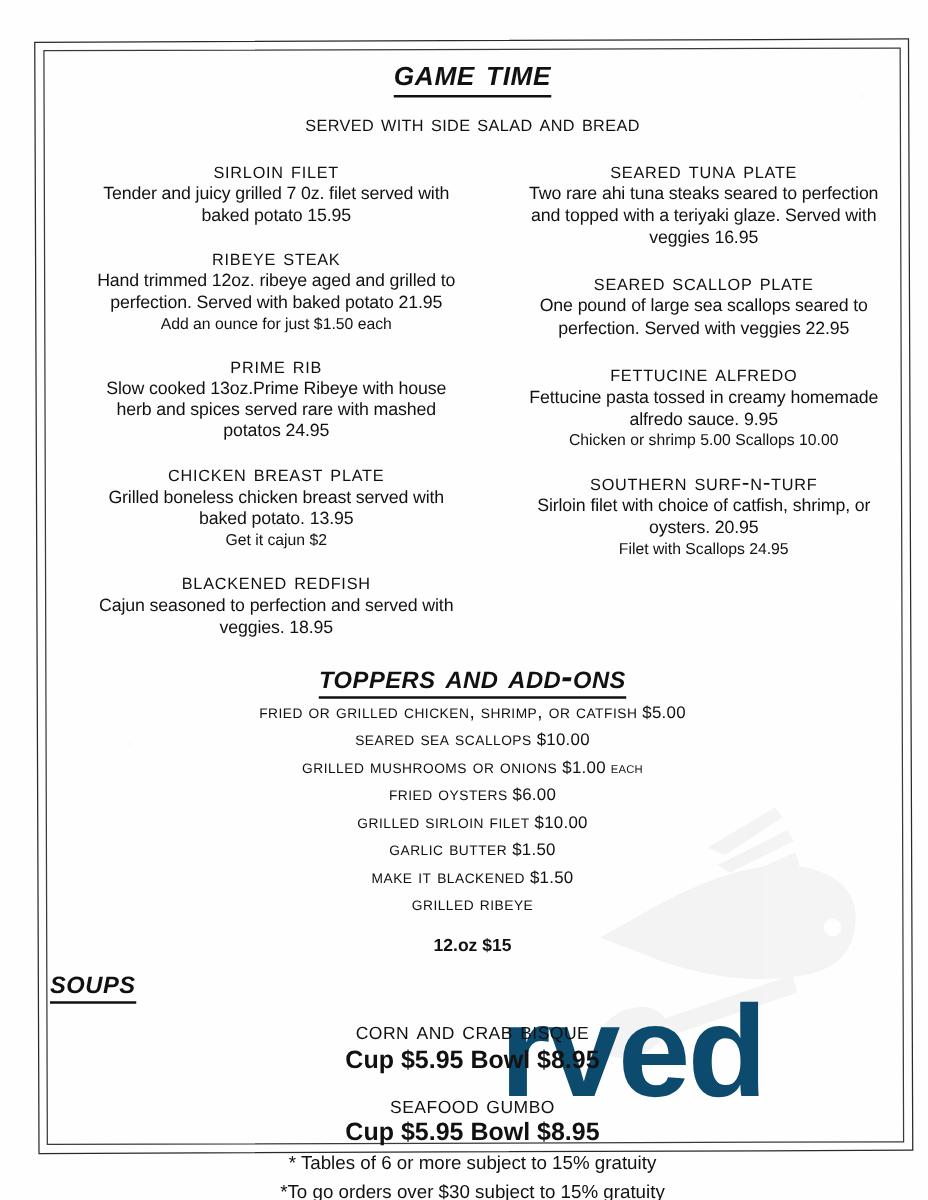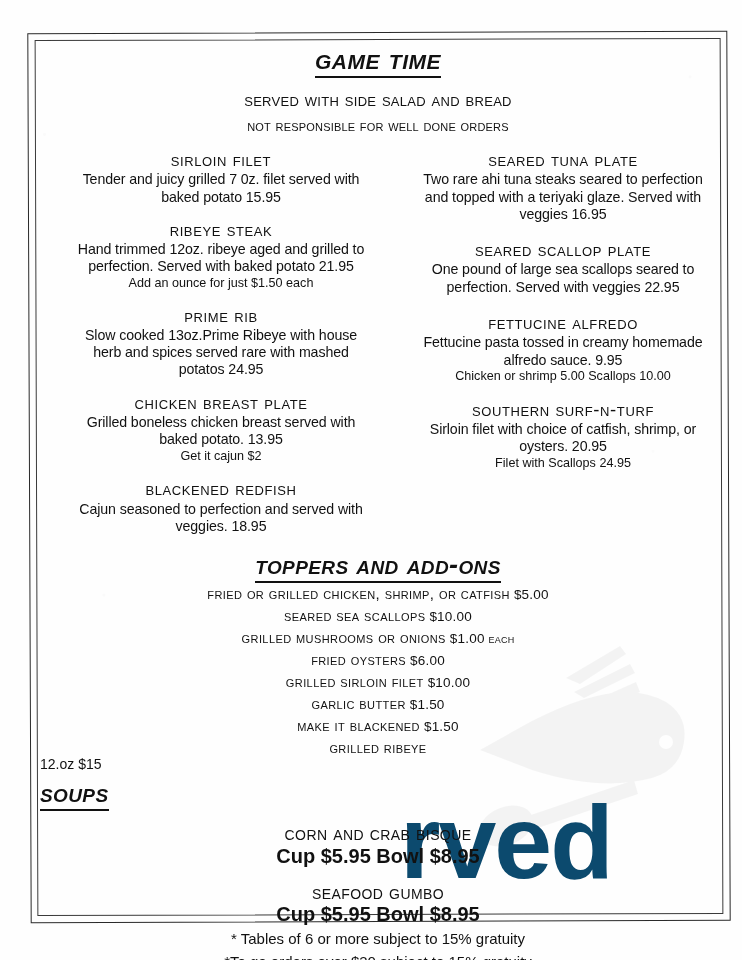--- a/index.html
+++ b/index.html
@@ -186,24 +186,24 @@
     letter-spacing: .4px;
   }
   .topper-price {
     font-size: 13.5px;
     font-variant: small-caps;
     text-transform: lowercase;
     letter-spacing: .2px;
     margin-left: 4px;
   }
   .topper-sub {
-    text-align: left;
+    text-align: center;
     font-size: 14px;
-    font-weight: normal;
-    margin-top: 0px;
+    font-weight: bold;
+    margin-top: 16px;
   }
 
   
   .soups-title {
     font-style: italic;
     font-weight: bold;
     font-size: 27px;
     font-variant: small-caps;
     text-transform: lowercase;
     letter-spacing: .4px;
@@ -264,21 +264,20 @@
 
   <div class="border-outer"></div>
   <div class="border-inner"></div>
 
   <div class="content">
 
     <div class="section-title">
       <u>Game Time</u>
     </div>
     <div class="served-line">Served with side salad and bread</div>
-    <div class="notresp-line">Not responsible for well done orders</div>
 
     <div class="cols">
 
       <div class="col left">
 
         <div class="item">
           <div class="item-name">Sirloin Filet</div>
           <div class="item-desc">Tender and juicy grilled 7 0z. filet served with baked potato 15.95</div>
         </div>
 

